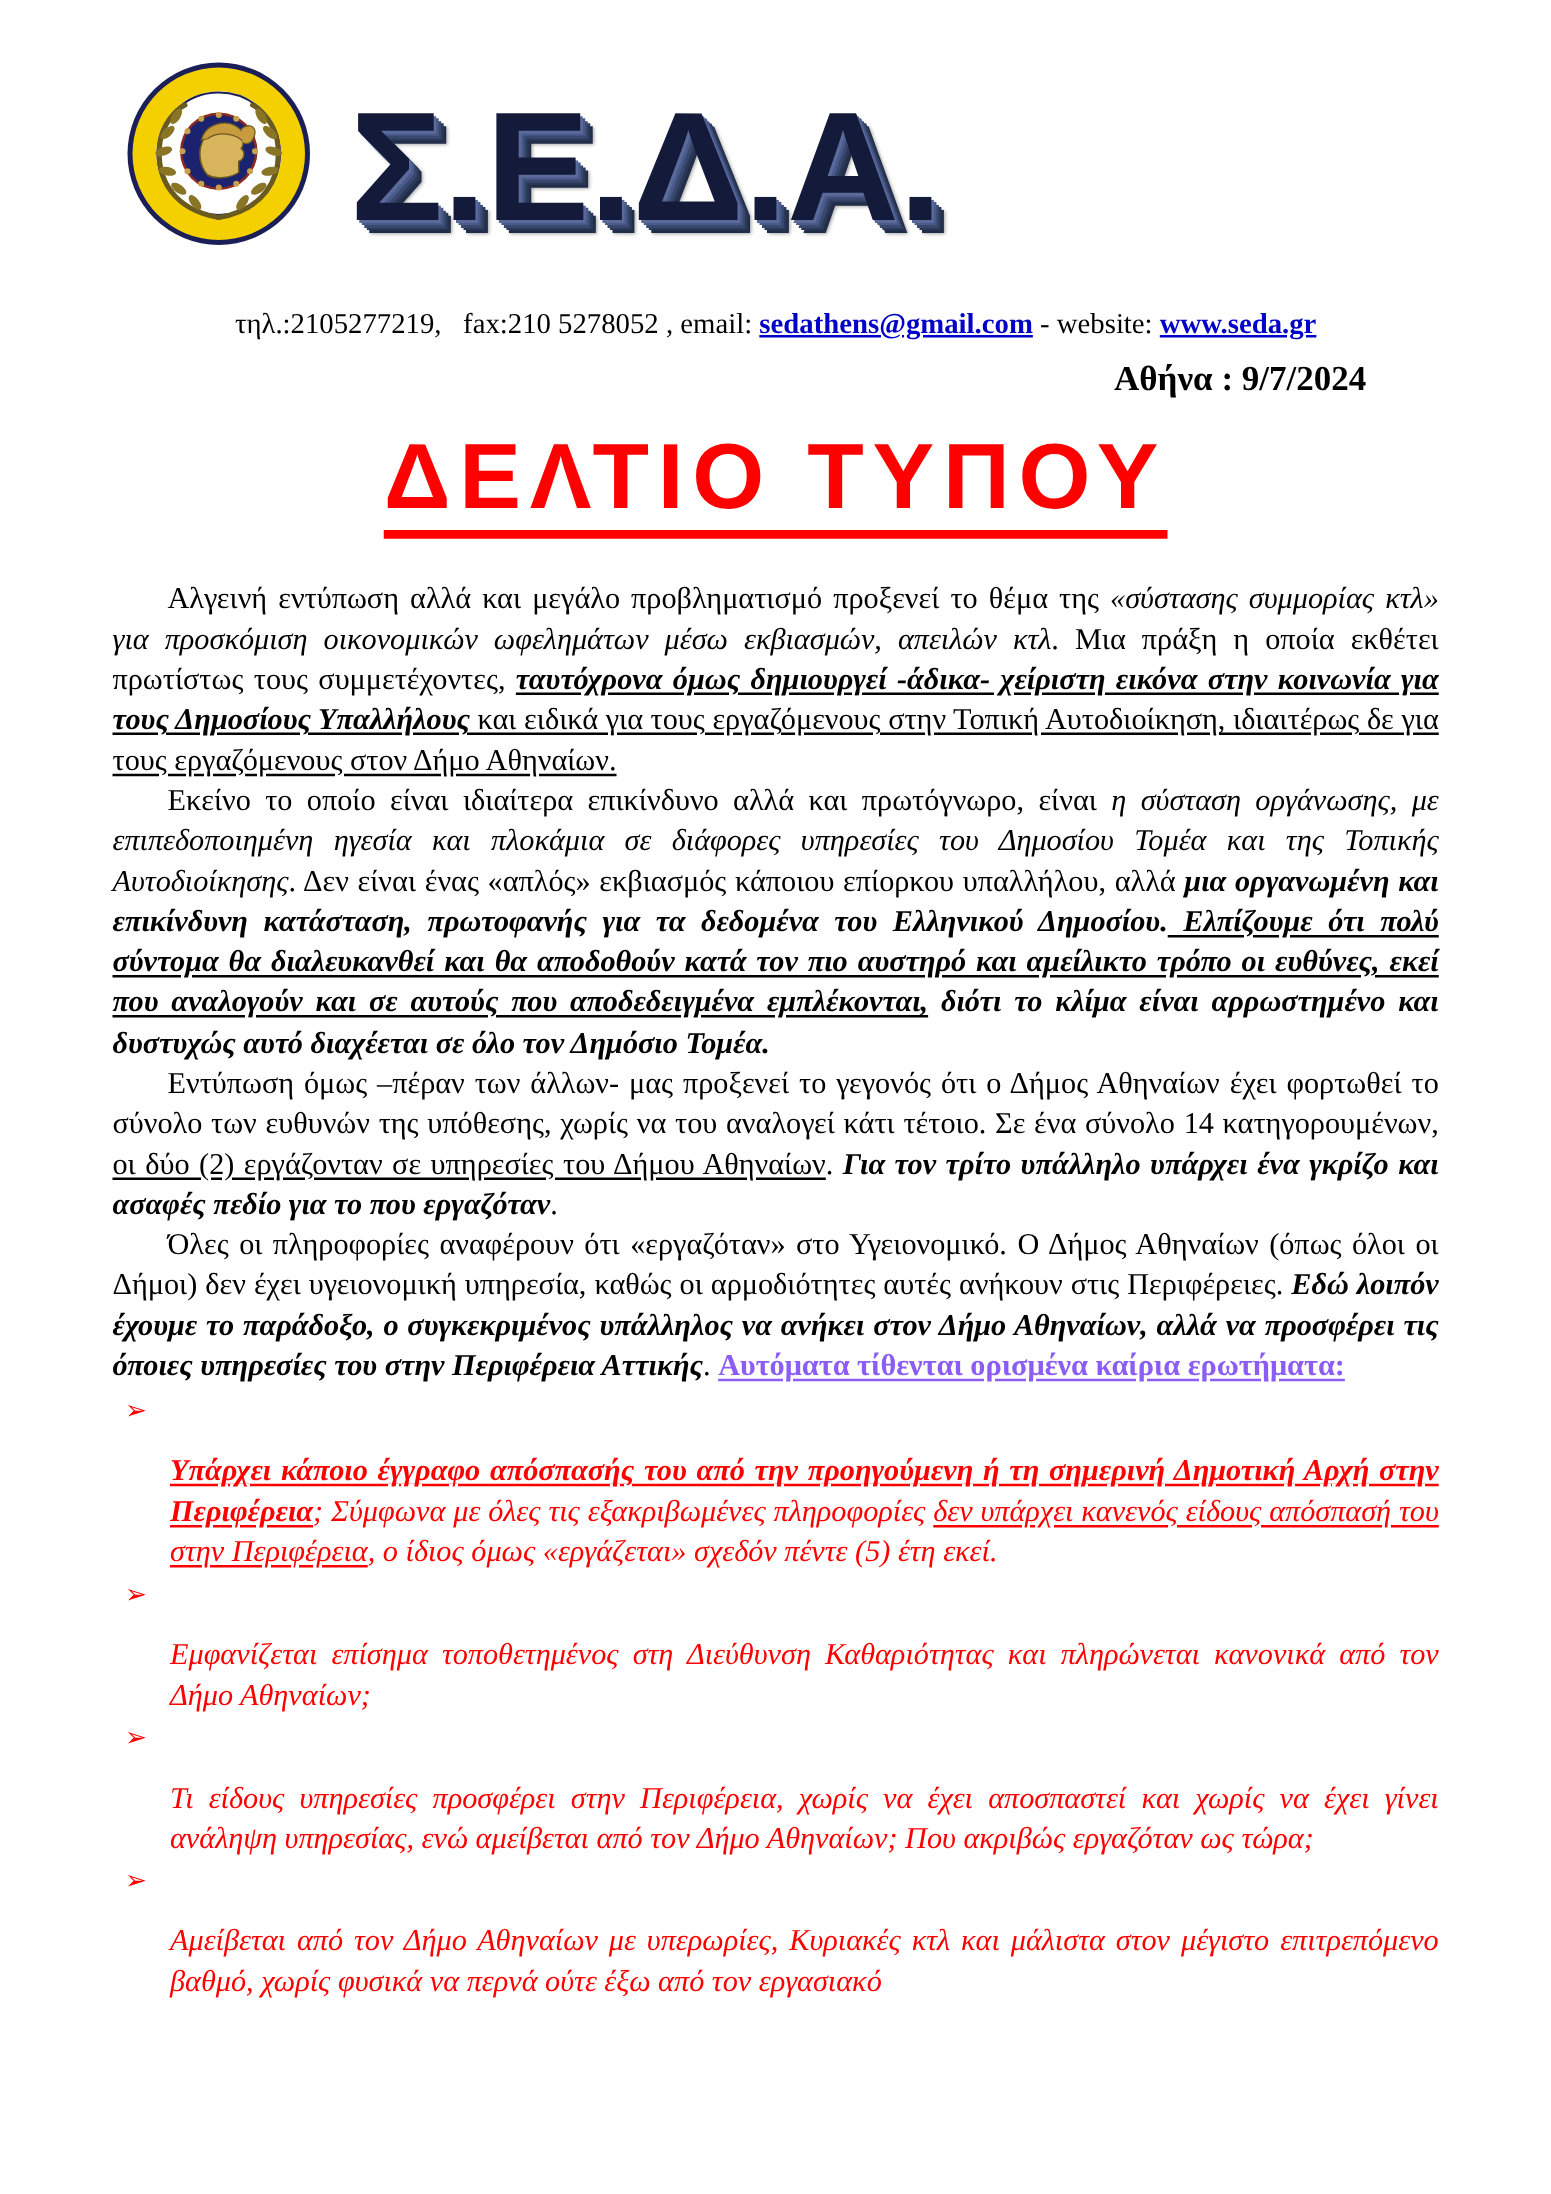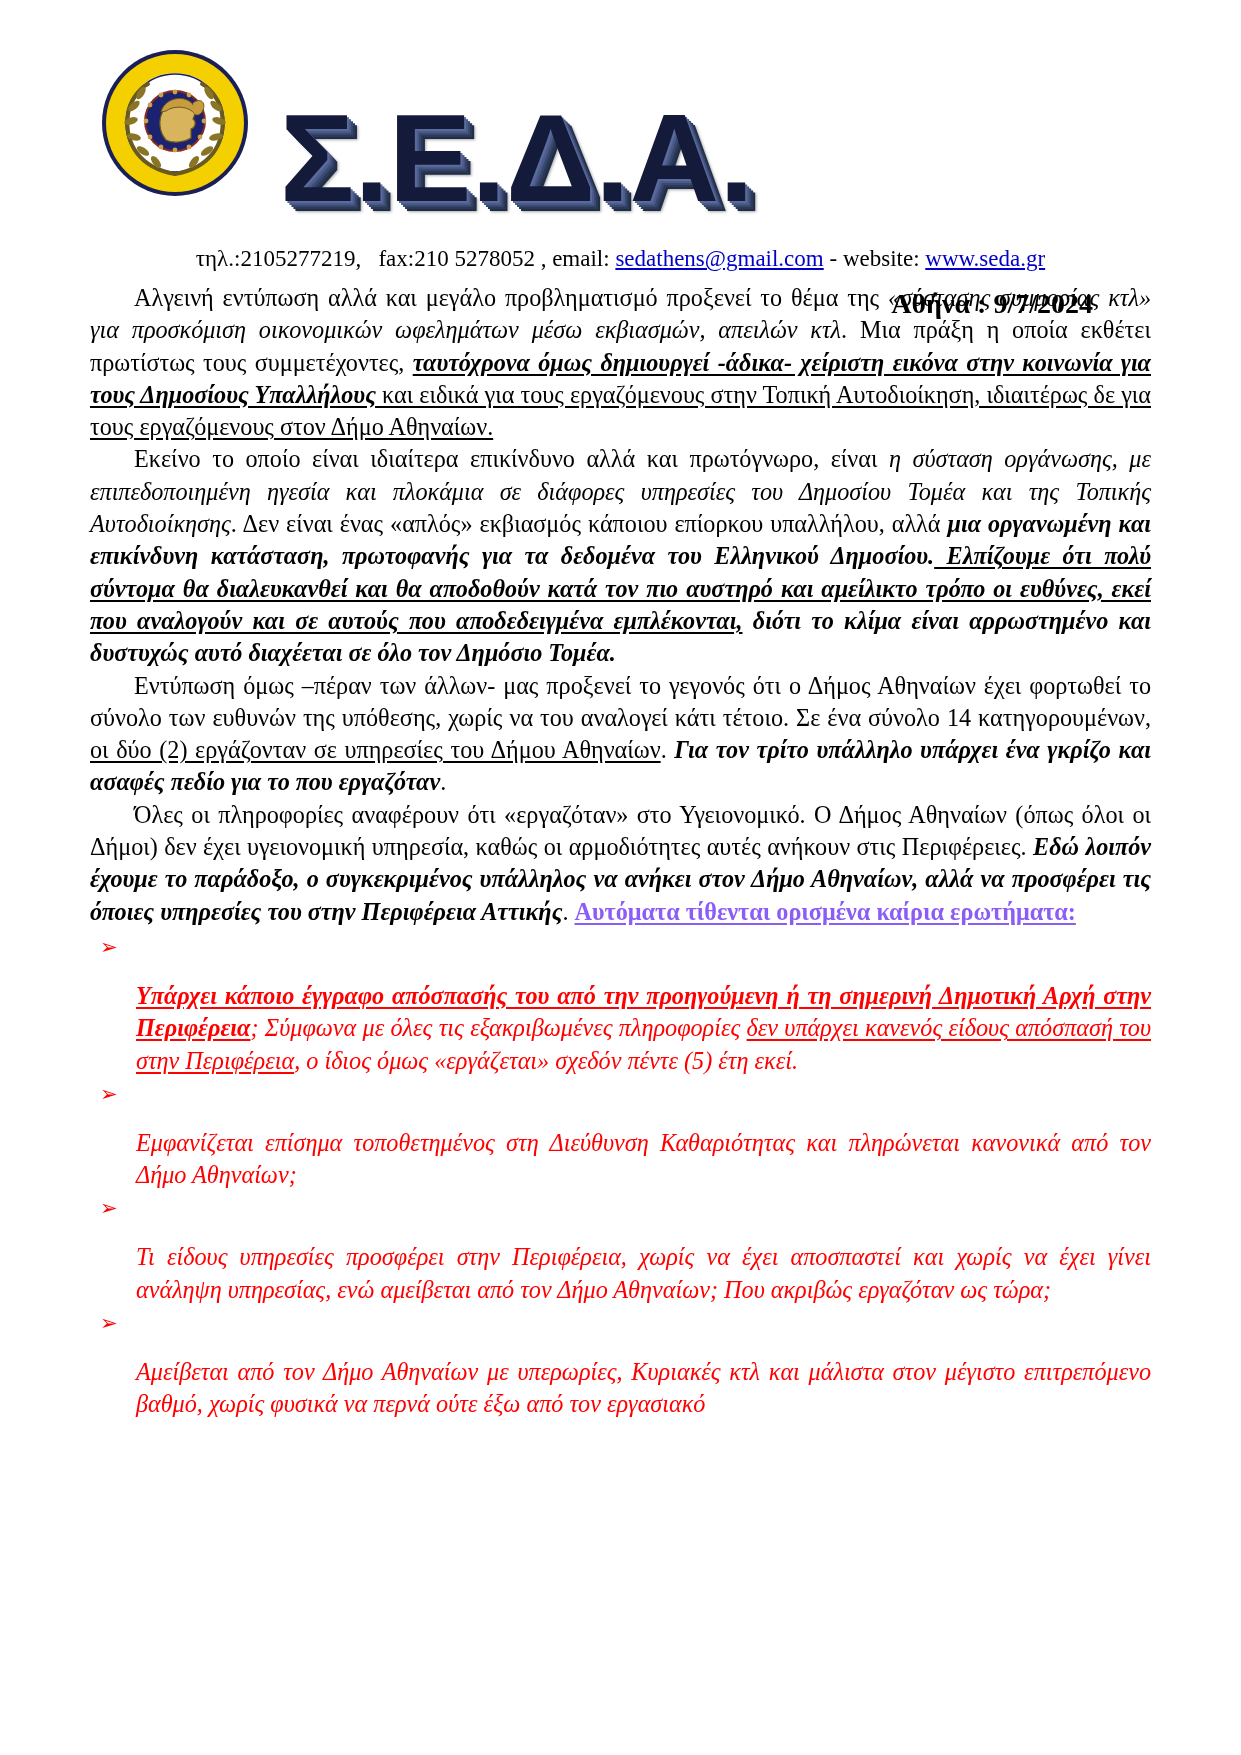--- a/index.html
+++ b/index.html
@@ -57,21 +57,20 @@
     line-height: 1;
     color: #131a3a;
     white-space: nowrap;
     text-shadow:
        2px 2px 0 #5a6a9a,
        4px 4px 0 #4a5a8a,
        6px 6px 0 #39496e,
        8px 8px 0 #2b3958,
       10px 10px 0 #222e48,
       11px 11px 3px rgba(0,0,0,0.35);
-    margin-top: 24px;
   }
   .subtitle-band {
     position: absolute;
     left: 0;
     top: 188px;
     width: 1061px;
     text-align: center;
   }
   .subtitle {
     display: inline-block;
@@ -91,20 +90,21 @@
     left: 0;
     top: 246px;
     width: 1061px;
     text-align: center;
     font-size: 23px;
     white-space: nowrap;
   }
   .contact-line .lnk {
     color: #0000c8;
     text-decoration: underline;
+    font-weight: bold;
   }
   .date-line {
     position: absolute;
     right: 58px;
     top: 288px;
     font-size: 28px;
     font-weight: bold;
     white-space: nowrap;
   }
 
@@ -244,20 +244,23 @@
       <span>fax:210 5278052 ,</span>
       <span>email:</span>
       <span class="lnk">sedathens@gmail.com</span>
       <span>- website:</span>
       <span class="lnk">www.seda.gr</span>
     </div>
 
     <div class="date-line">Αθήνα :  9/7/2024</div>
   </div>
 
+  <div class="title-block">
+    <span class="doc-title">ΔΕΛΤΙΟ ΤΥΠΟΥ</span>
+  </div>
 
   <div class="body-copy">
 
     <p><span class="b">Αλγεινή εντύπωση αλλά και μεγάλο προβληματισμό</span><span> προξενεί το θέμα της </span><span class="i">«σύστασης συμμορίας κτλ» για προσκόμιση οικονομικών ωφελημάτων μέσω εκβιασμών, απειλών κτλ</span><span>. Μια πράξη η οποία εκθέτει πρωτίστως τους συμμετέχοντες, </span><span class="biu">ταυτόχρονα όμως δημιουργεί -άδικα- χείριστη εικόνα στην κοινωνία για τους Δημοσίους Υπαλλήλους</span><span class="u"> και ειδικά για τους εργαζόμενους στην Τοπική Αυτοδιοίκηση, ιδιαιτέρως δε για τους εργαζόμενους στον Δήμο Αθηναίων.</span></p>
 
     <p><span>Εκείνο το οποίο είναι ιδιαίτερα επικίνδυνο αλλά και πρωτόγνωρο, είναι </span><span class="i">η σύσταση οργάνωσης, με επιπεδοποιημένη ηγεσία και πλοκάμια σε διάφορες υπηρεσίες του Δημοσίου Τομέα και της Τοπικής Αυτοδιοίκησης</span><span>. Δεν είναι ένας «απλός» εκβιασμός κάποιου επίορκου υπαλλήλου, αλλά </span><span class="bi">μια οργανωμένη και επικίνδυνη κατάσταση, πρωτοφανής για τα δεδομένα του Ελληνικού Δημοσίου.</span><span class="biu"> Ελπίζουμε ότι πολύ σύντομα θα διαλευκανθεί και θα αποδοθούν κατά τον πιο αυστηρό και αμείλικτο τρόπο οι ευθύνες, εκεί που αναλογούν και σε αυτούς που αποδεδειγμένα εμπλέκονται,</span><span class="bi"> διότι το κλίμα είναι αρρωστημένο και δυστυχώς αυτό διαχέεται σε όλο τον Δημόσιο Τομέα.</span></p>
 
     <p><span>Εντύπωση όμως –πέραν των άλλων- μας προξενεί το γεγονός ότι </span><span class="b">ο Δήμος Αθηναίων έχει φορτωθεί το σύνολο των ευθυνών της υπόθεσης, χωρίς να του αναλογεί κάτι τέτοιο</span><span>. Σε ένα σύνολο 14 κατηγορουμένων, </span><span class="u">οι δύο (2) εργάζονταν σε υπηρεσίες του Δήμου Αθηναίων</span><span>. </span><span class="bi">Για τον τρίτο υπάλληλο υπάρχει ένα γκρίζο και ασαφές πεδίο για το που εργαζόταν</span><span>.</span></p>
 
     <p><span>Όλες οι πληροφορίες αναφέρουν ότι «εργαζόταν» στο Υγειονομικό. Ο Δήμος Αθηναίων (όπως όλοι οι Δήμοι) δεν έχει υγειονομική υπηρεσία, καθώς οι αρμοδιότητες αυτές ανήκουν στις Περιφέρειες. </span><span class="bi">Εδώ λοιπόν έχουμε το παράδοξο, ο συγκεκριμένος υπάλληλος να ανήκει στον Δήμο Αθηναίων, αλλά να προσφέρει τις όποιες υπηρεσίες του στην Περιφέρεια Αττικής</span><span>. </span><span class="red-biu">Αυτόματα τίθενται ορισμένα καίρια ερωτήματα:</span></p>

